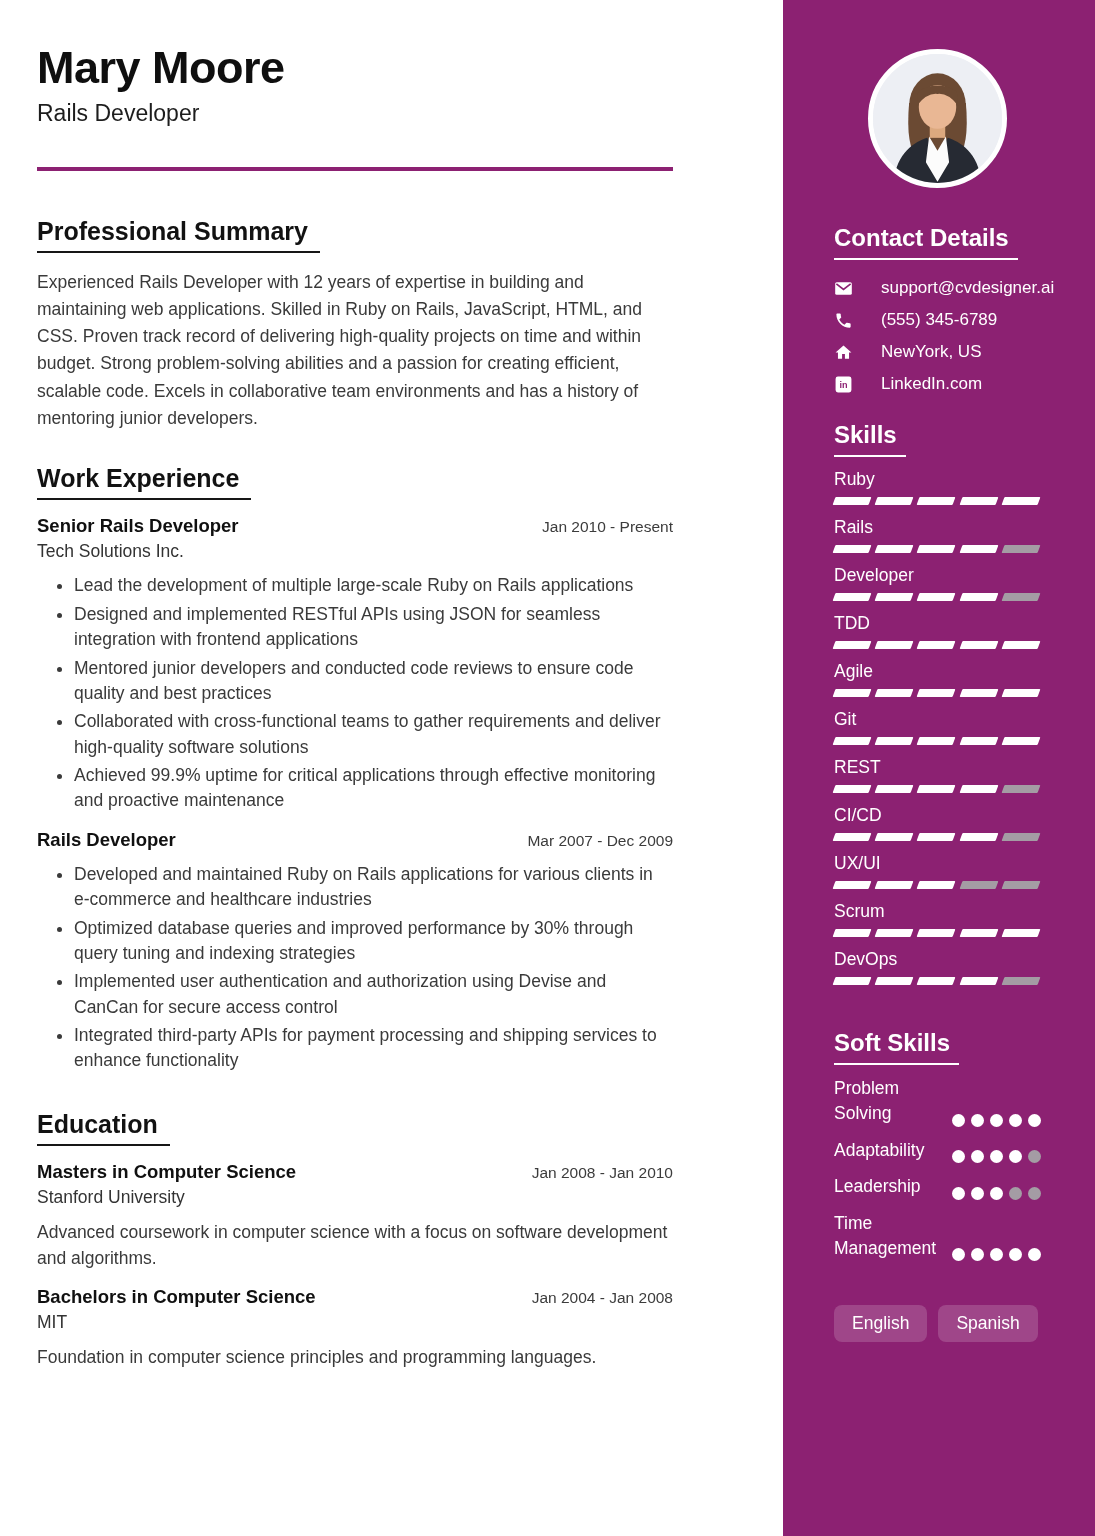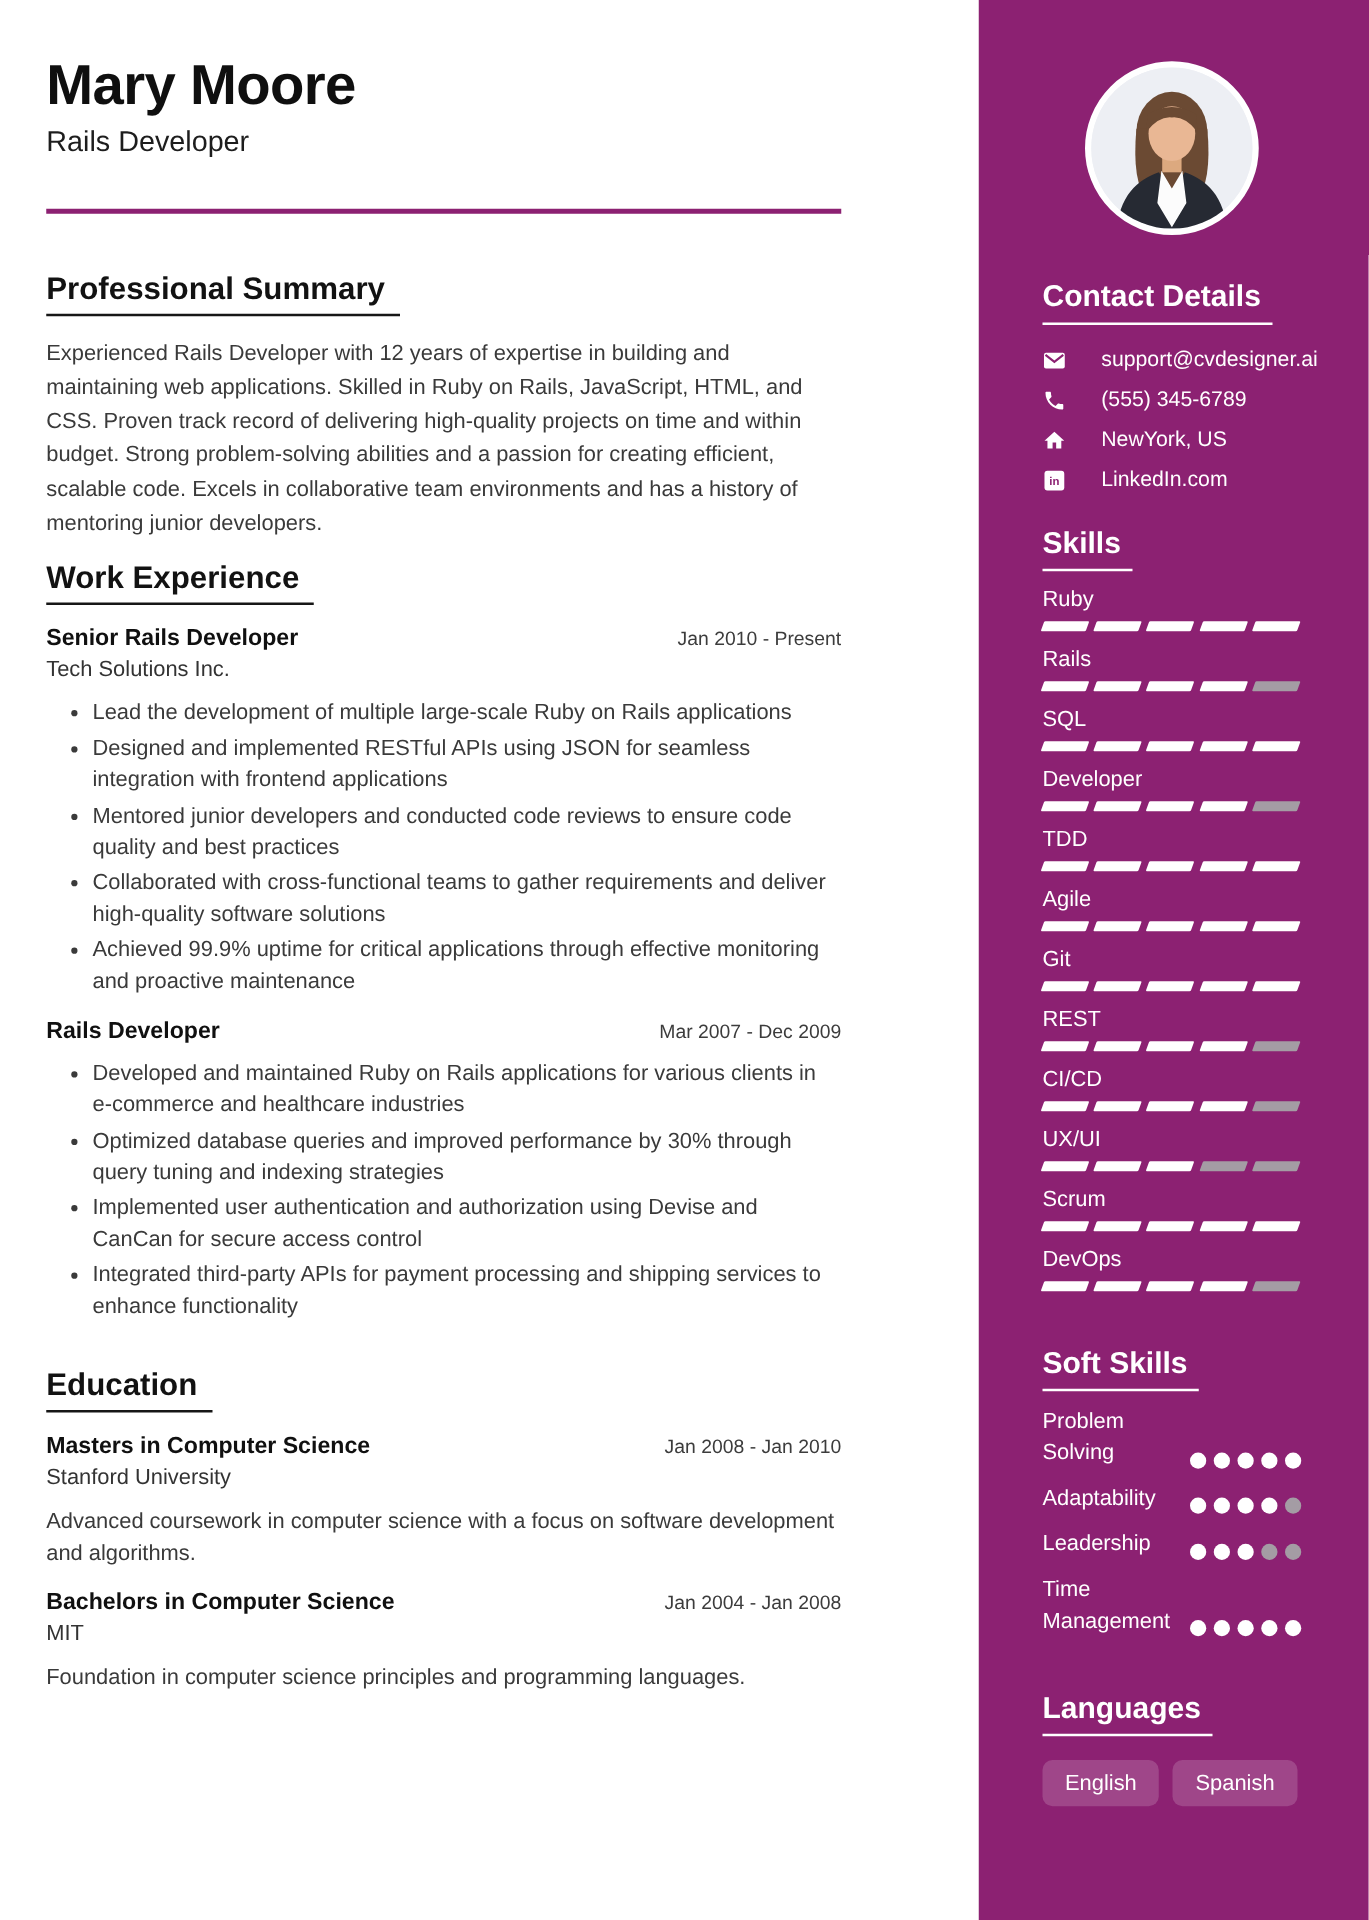--- a/index.html
+++ b/index.html
@@ -23,21 +23,21 @@
   .name{font-size:45px;font-weight:bold;color:#0f0f0f;margin:44px 0 0;line-height:1.08;letter-spacing:-0.5px;}
   .subtitle{font-size:23px;color:#1d1d1d;margin-top:7px;}
   .accent-rule{height:4px;background:var(--accent);border:none;margin:40px 0 0;}
 
   h2.l-head{margin:0;font-size:25px;color:var(--heading);font-weight:bold;}
   .hd{display:inline-block;border-bottom:2px solid #161616;padding:0 12px 5px 0;}
 
   .sec-summary{margin-top:46px;}
   .summary-text{font-size:17.5px;line-height:1.56;margin:16px 0 0;color:var(--body-text);}
 
-  .sec-exp{margin-top:16px;}
+  .sec-exp{margin-top:32px;}
   .job{margin-top:15px;}
   .job-row{display:flex;justify-content:space-between;align-items:baseline;}
   .job-title{margin:0;font-size:18.5px;font-weight:bold;color:#101010;}
   .job-dates{font-size:15.5px;color:#3c3c3c;white-space:nowrap;}
   .job-company{font-size:17.5px;color:#333;margin-top:4px;}
   .job-bullets{margin:11px 0 0;padding-left:37px;font-size:17.5px;line-height:1.45;}
   .job-bullets li{margin-bottom:3px;}
 
   .sec-edu{margin-top:36px;}
   .edu{margin-top:15px;}
@@ -227,30 +227,20 @@
      <div class="skill-name">Rails</div>
      <div class="skill-bar">
               <span class="seg on"></span>
               <span class="seg on"></span>
               <span class="seg on"></span>
               <span class="seg on"></span>
               <span class="seg off"></span>
             </div>
    </div>
           <div class="skill">
-     <div class="skill-name">SQL</div>
-     <div class="skill-bar">
-              <span class="seg on"></span>
-              <span class="seg on"></span>
-              <span class="seg on"></span>
-              <span class="seg on"></span>
-              <span class="seg on"></span>
-            </div>
-   </div>
-          <div class="skill">
      <div class="skill-name">Developer</div>
      <div class="skill-bar">
               <span class="seg on"></span>
               <span class="seg on"></span>
               <span class="seg on"></span>
               <span class="seg on"></span>
               <span class="seg off"></span>
             </div>
    </div>
           <div class="skill">
@@ -376,21 +366,20 @@
               <span class="dot on"></span>
               <span class="dot on"></span>
               <span class="dot on"></span>
               <span class="dot on"></span>
             </div>
    </div>
         </div>
     </section>
 
     <section class="sec-lang">
-      <h2 class="s-head"><span class="hd-w">Languages</span></h2>
       <div class="pills" id="lang-pills">
           <span class="pill">English</span>
           <span class="pill">Spanish</span>
         </div>
     </section>
   </aside>
 
 </div>
 
 </body></html>

